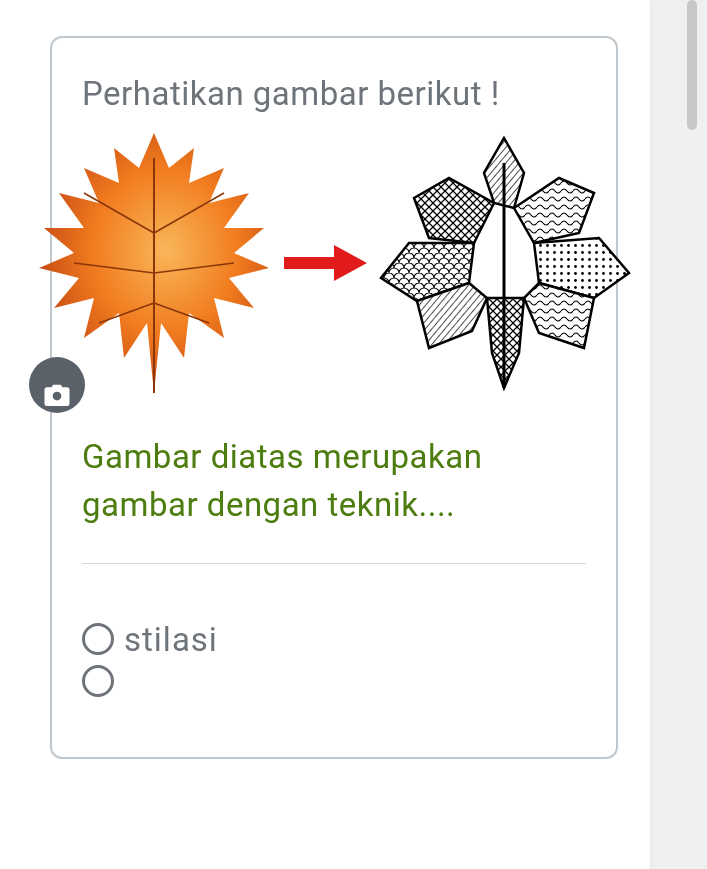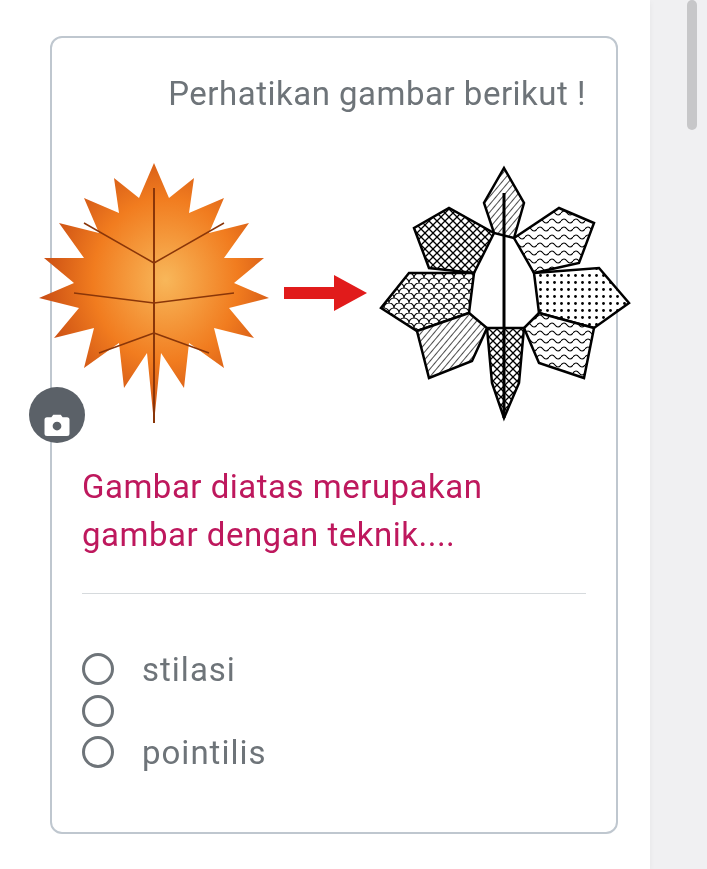--- a/index.html
+++ b/index.html
@@ -25,22 +25,20 @@
       border-radius: 12px;
       margin: 36px 32px 0 50px;
       padding: 36px 30px 60px 30px;
       position: relative;
     }
     .title {
       font-size: 33px;
       color: #6e7479;
       letter-spacing: 0.5px;
       font-weight: 400;
-      margin-bottom: 30px;
-      text-align: right;
     }
     .image-row {
       position: relative;
       height: 300px;
       margin-bottom: 20px;
       margin-left: -30px;
       margin-right: -30px;
       display: flex;
       align-items: center;
       justify-content: center;
@@ -73,21 +71,21 @@
       border-radius: 50%;
       background: #5b6168;
       display: flex;
       align-items: center;
       justify-content: center;
       overflow: hidden;
     }
     .badge svg { margin-top: 22px; }
     .question {
       font-size: 33px;
-      color: #be185d;
+      color: #4d7c0f;
       letter-spacing: 0.5px;
       font-weight: 400;
       line-height: 1.45;
       margin-bottom: 34px;
     }
     .divider {
       border: none;
       border-top: 1px solid #d6dadd;
       margin-bottom: 56px;
     }
@@ -107,21 +105,20 @@
       height: 32px;
       border-radius: 50%;
       border: 3px solid #6e7479;
       flex-shrink: 0;
     }
     .option-label {
       font-size: 33px;
       color: #6e7479;
       letter-spacing: 1px;
       font-weight: 400;
-      margin-left: 18px;
     }
     .scrollbar {
       position: absolute;
       right: 10px;
       top: 0;
       width: 10px;
       height: 869px;
     }
     .thumb {
       position: absolute;
@@ -217,23 +214,19 @@
     <hr class="divider">
 
     <div class="options">
       <div class="option">
         <span class="radio"></span>
         <span class="option-label">stilasi</span>
       </div>
       <div class="option">
         <span class="radio"></span>
       </div>
-      <div class="option">
-        <span class="radio"></span>
-        <span class="option-label">pointilis</span>
-      </div>
     </div>
   </div>
 </div>
 
 <div class="scrollbar">
   <div class="thumb"></div>
 </div>
 
 </body></html>

